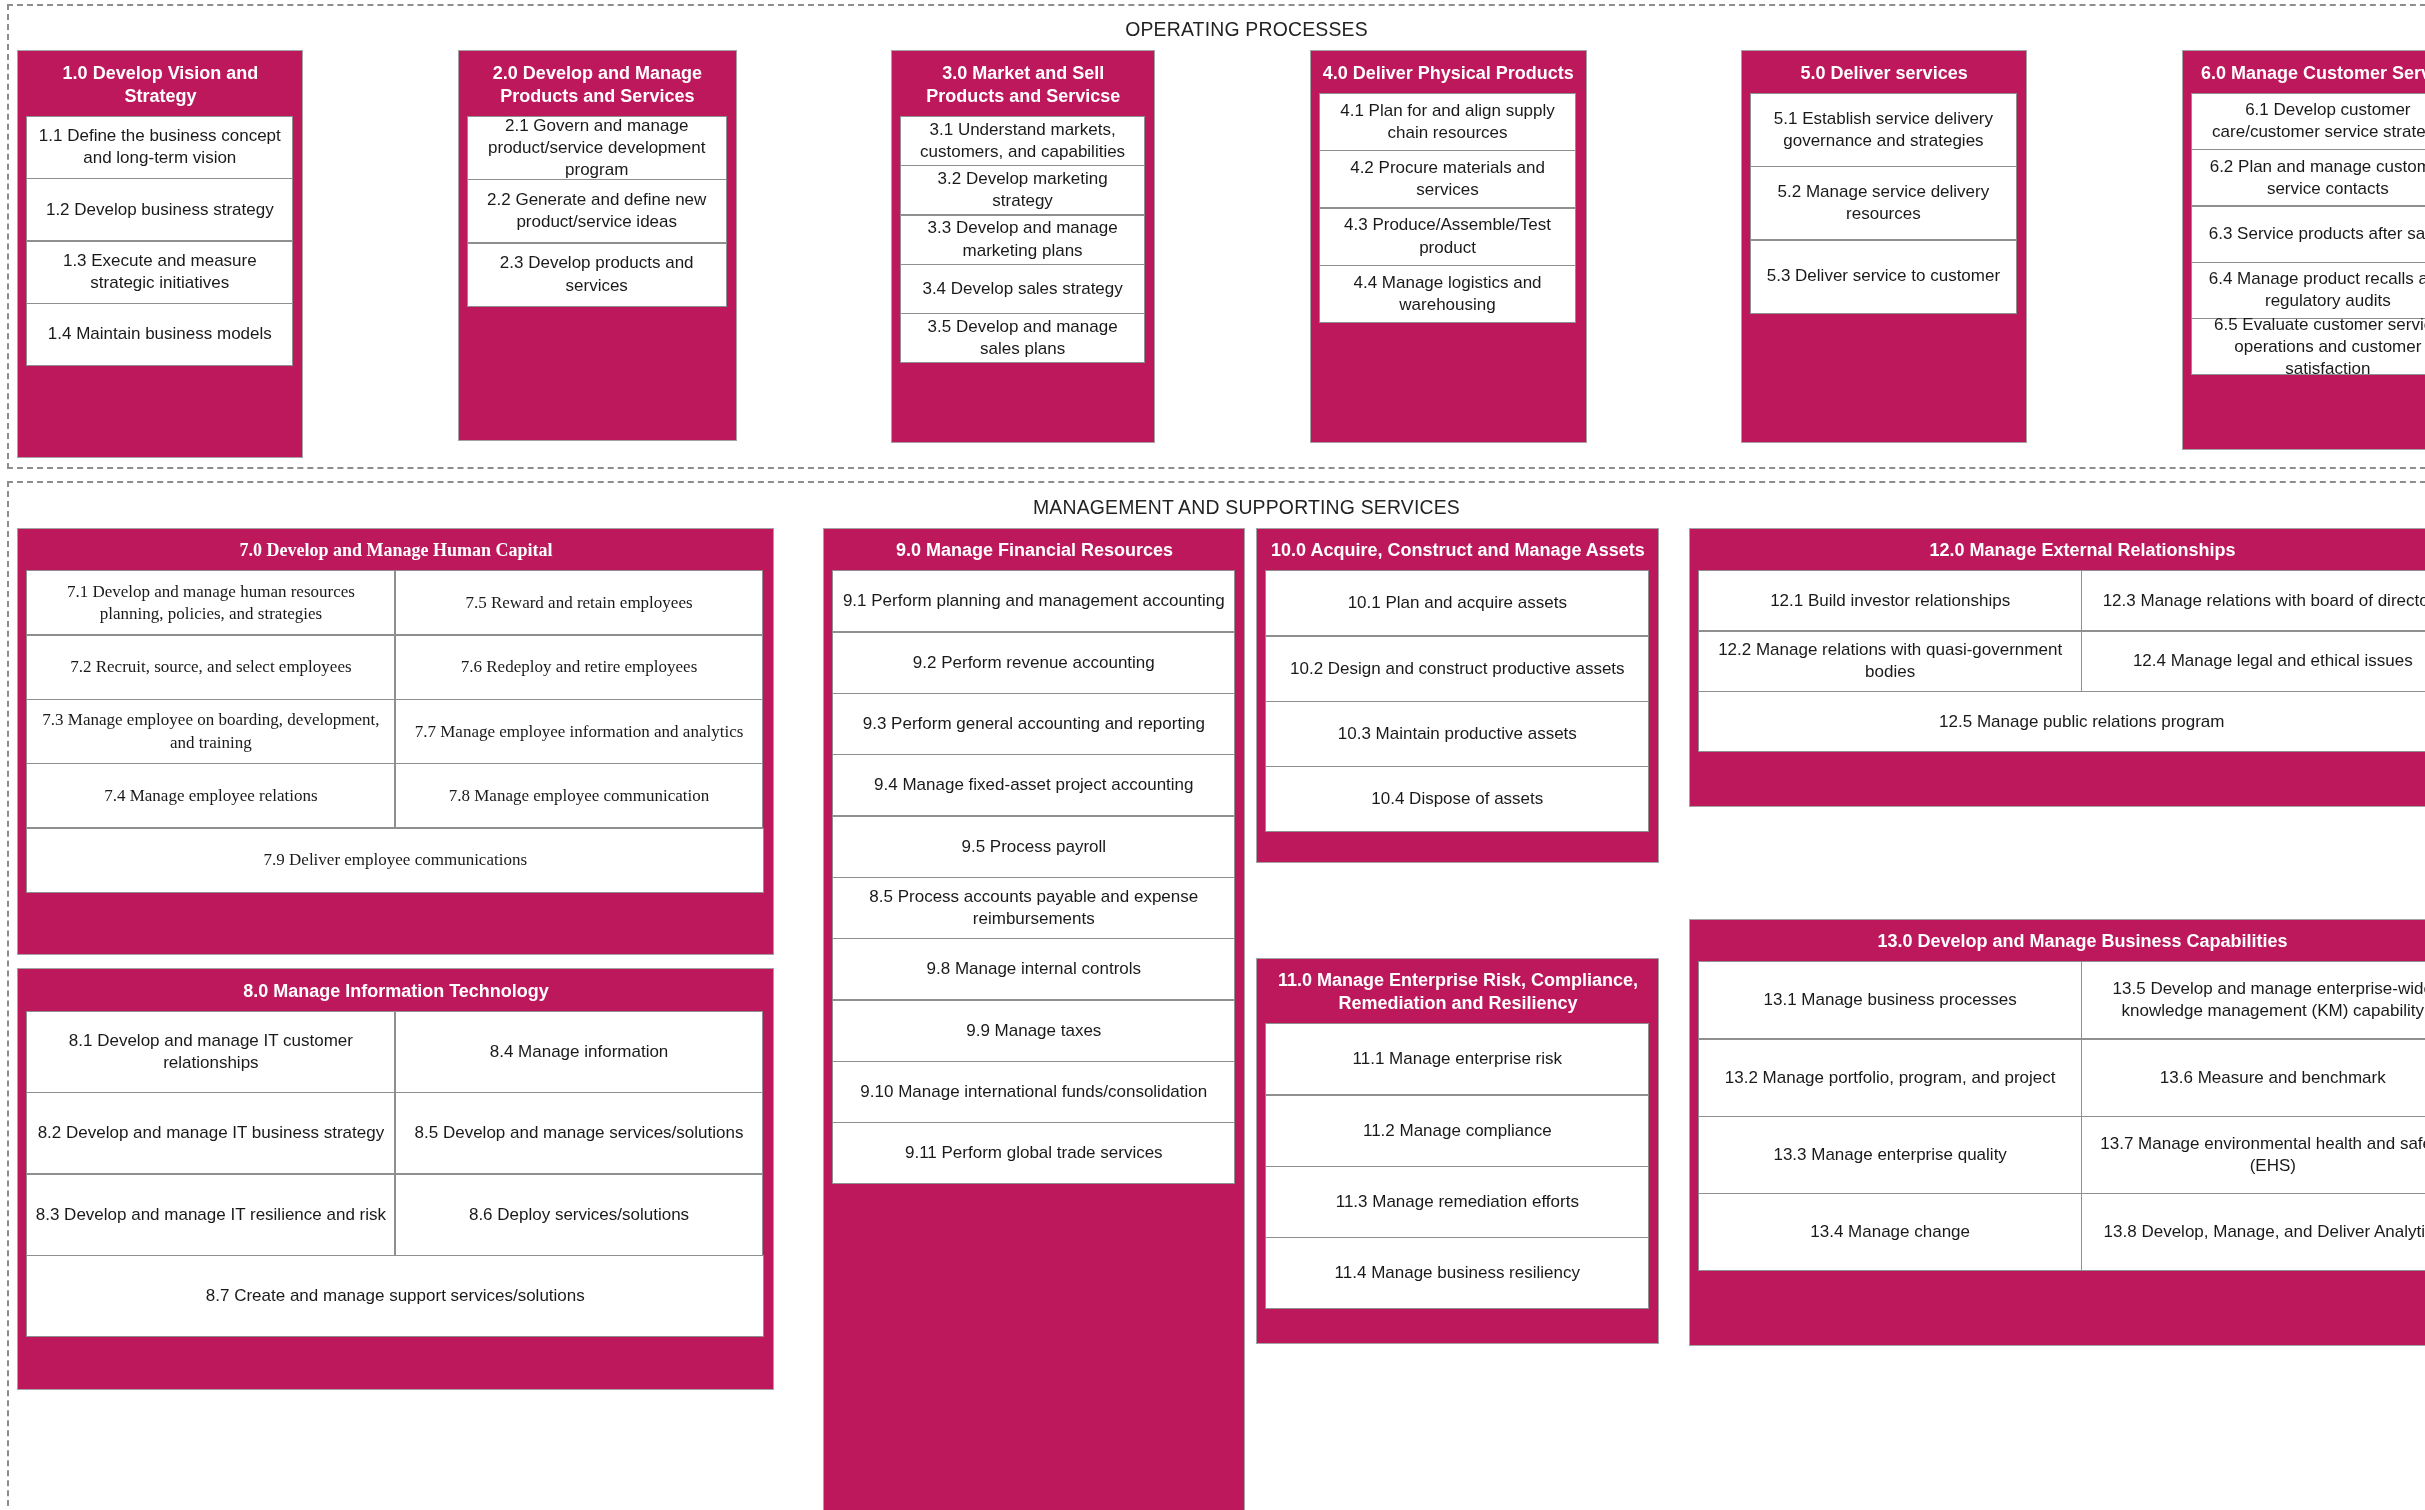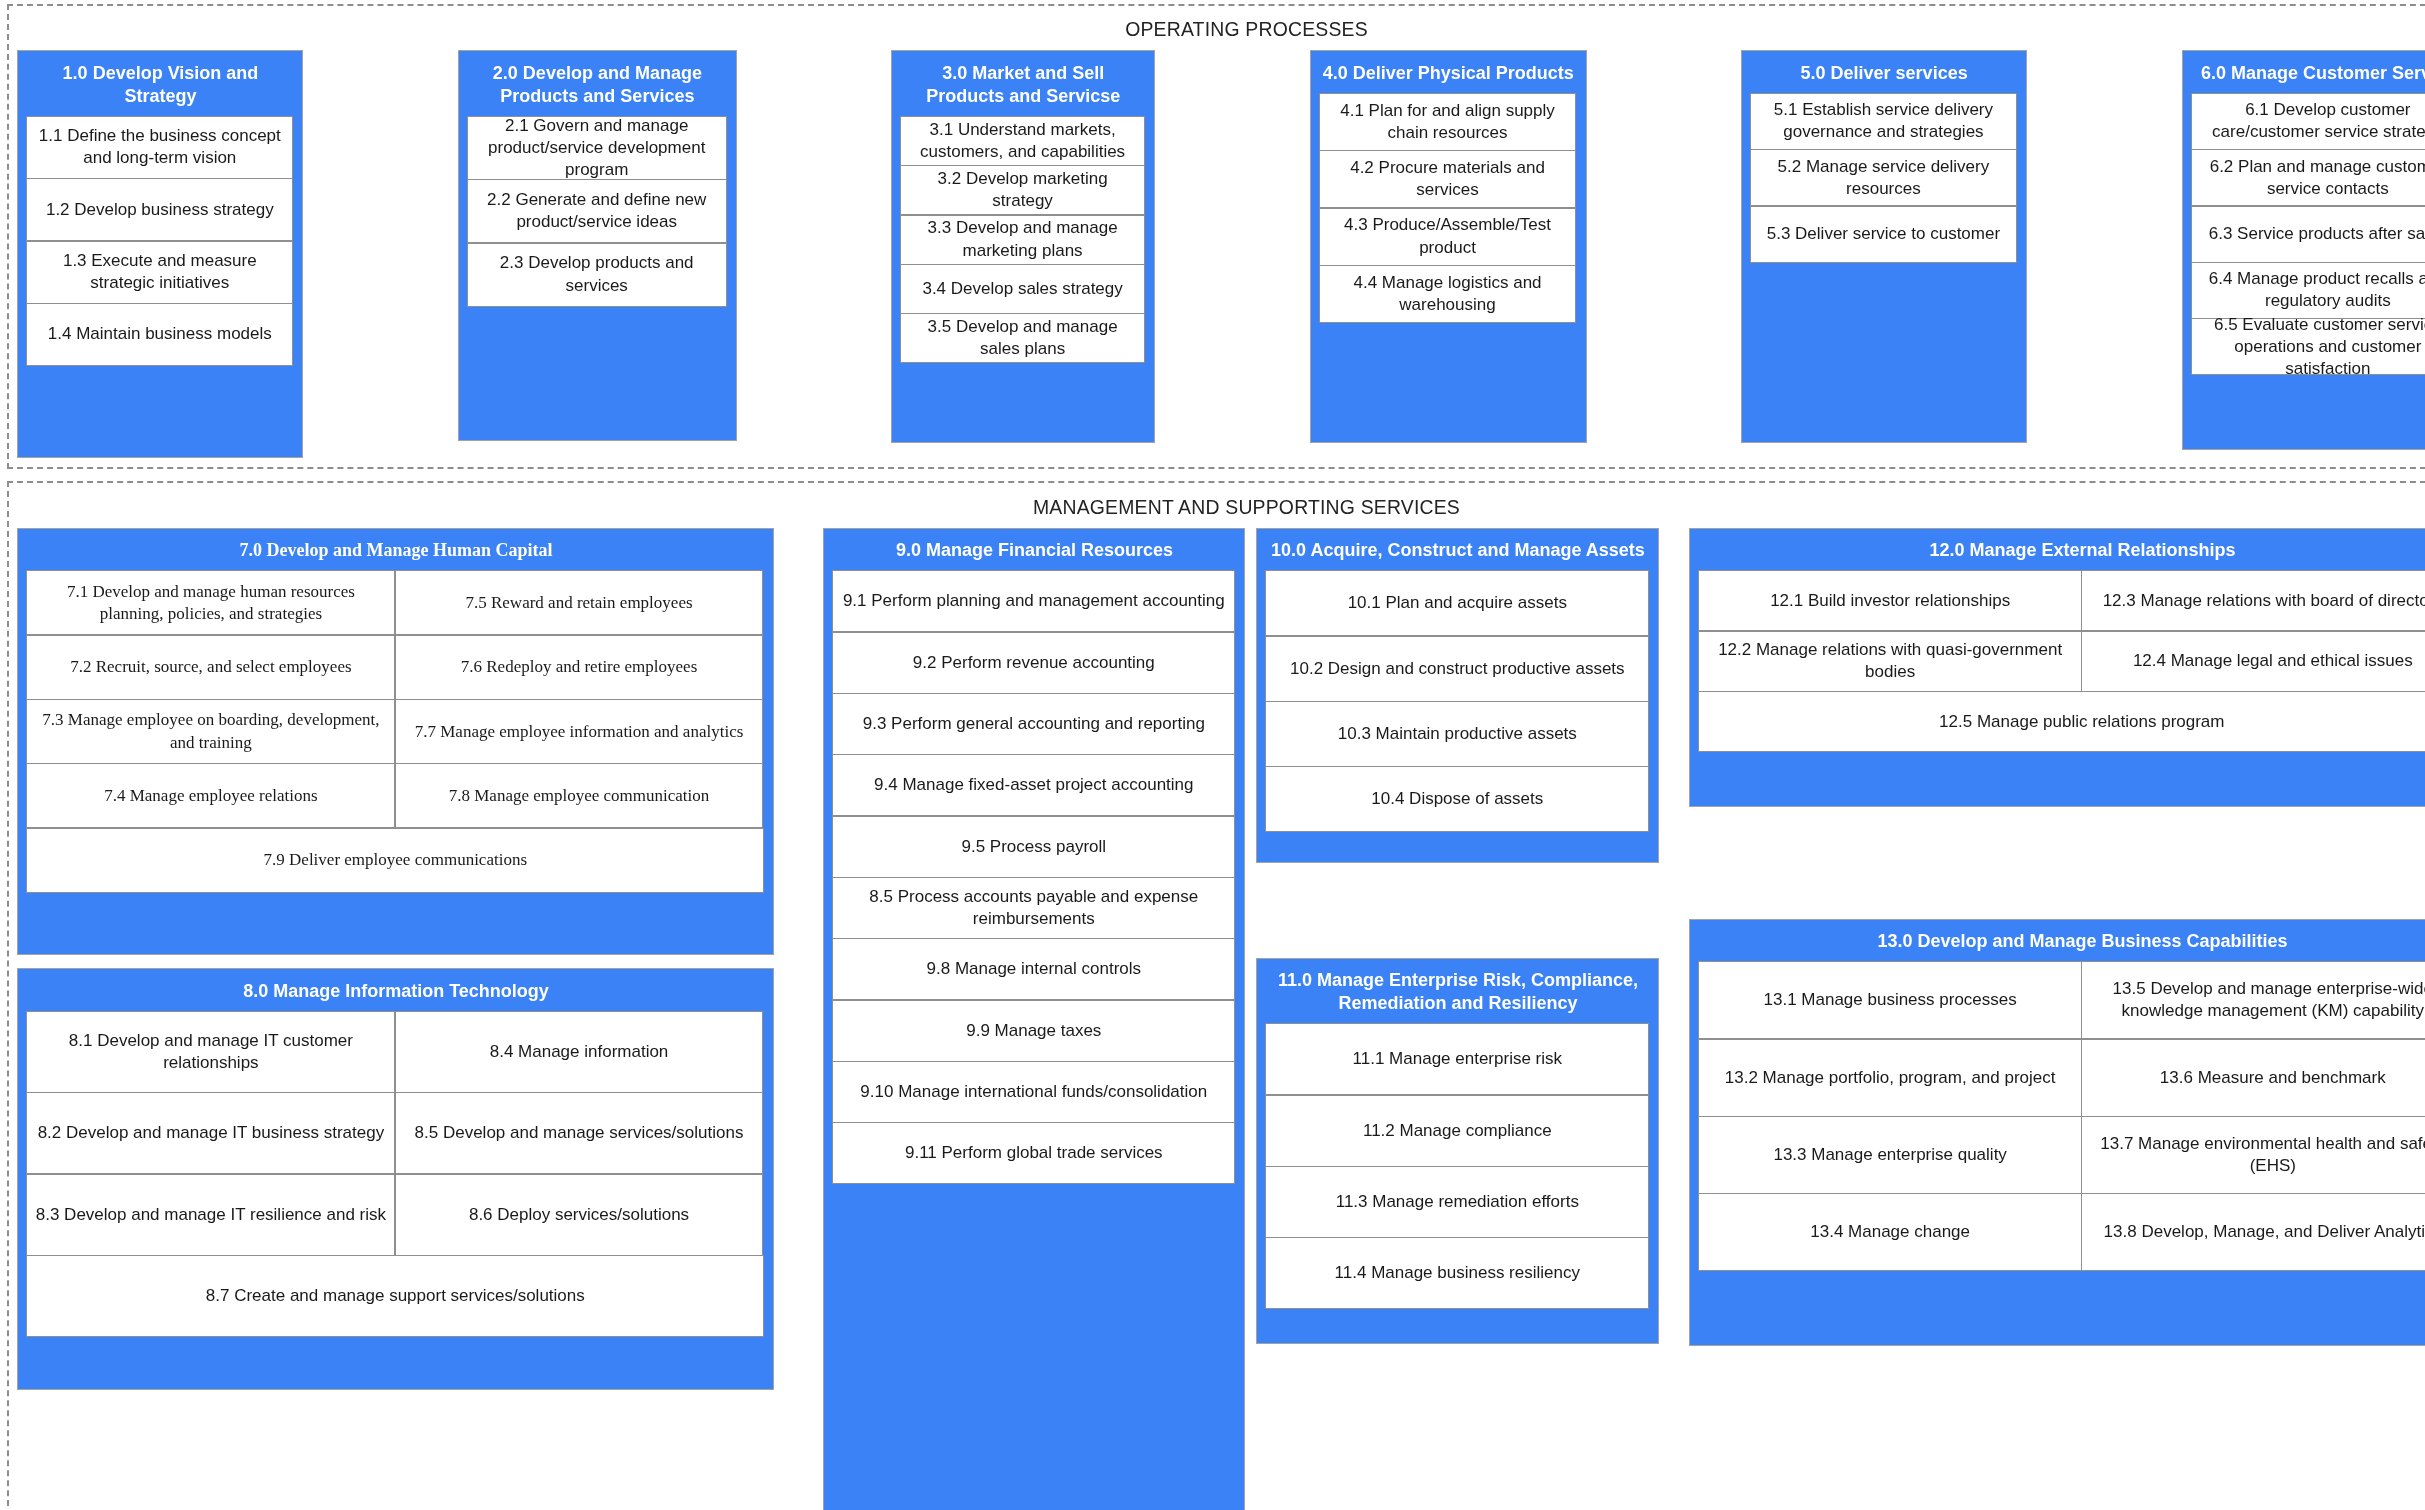--- a/index.html
+++ b/index.html
@@ -46,21 +46,21 @@
     font-size: 19.4px;
     letter-spacing: 0.2px;
     font-weight: 400;
     color: #232323;
     font-family: "Liberation Sans", sans-serif;
     margin: 5.8px 0 8.7px 0;
   }
 
   
   .panel {
-    background: #3b82f6;
+    background: #be185d;
     border: 1.5px solid #a3a3a3;
     box-sizing: border-box;
     padding: 6.8px 8.7px 8.7px 8.7px;
     display: flex;
     flex-direction: column;
   }
   .panel-title {
     color: #ffffff;
     font-weight: bold;
     font-size: 18px;
@@ -113,21 +113,21 @@
   .op-col.c2 .panel { height: 391px; }
   .op-col.c3 .panel { height: 393px; }
   .op-col.c4 .panel { height: 393px; }
   .op-col.c5 .panel { height: 393px; }
   .op-col.c6 .panel { height: 400px; }
 
   .op-col.c1 .cell { height: 63px; }
   .op-col.c2 .cell { height: 64px; }
   .op-col.c3 .cell { height: 50px; }
   .op-col.c4 .cell { height: 58px; }
-  .op-col.c5 .cell { height: 57px; }
+  .op-col.c5 .cell { height: 74px; }
   .op-col.c6 .cell { height: 57px; }
 
   
   .ms-grid {
     display: flex;
     justify-content: space-between;
     align-items: flex-start;
   }
   .ms-col { display: flex; flex-direction: column; }
   .ms-col.a { width: 757px; }

